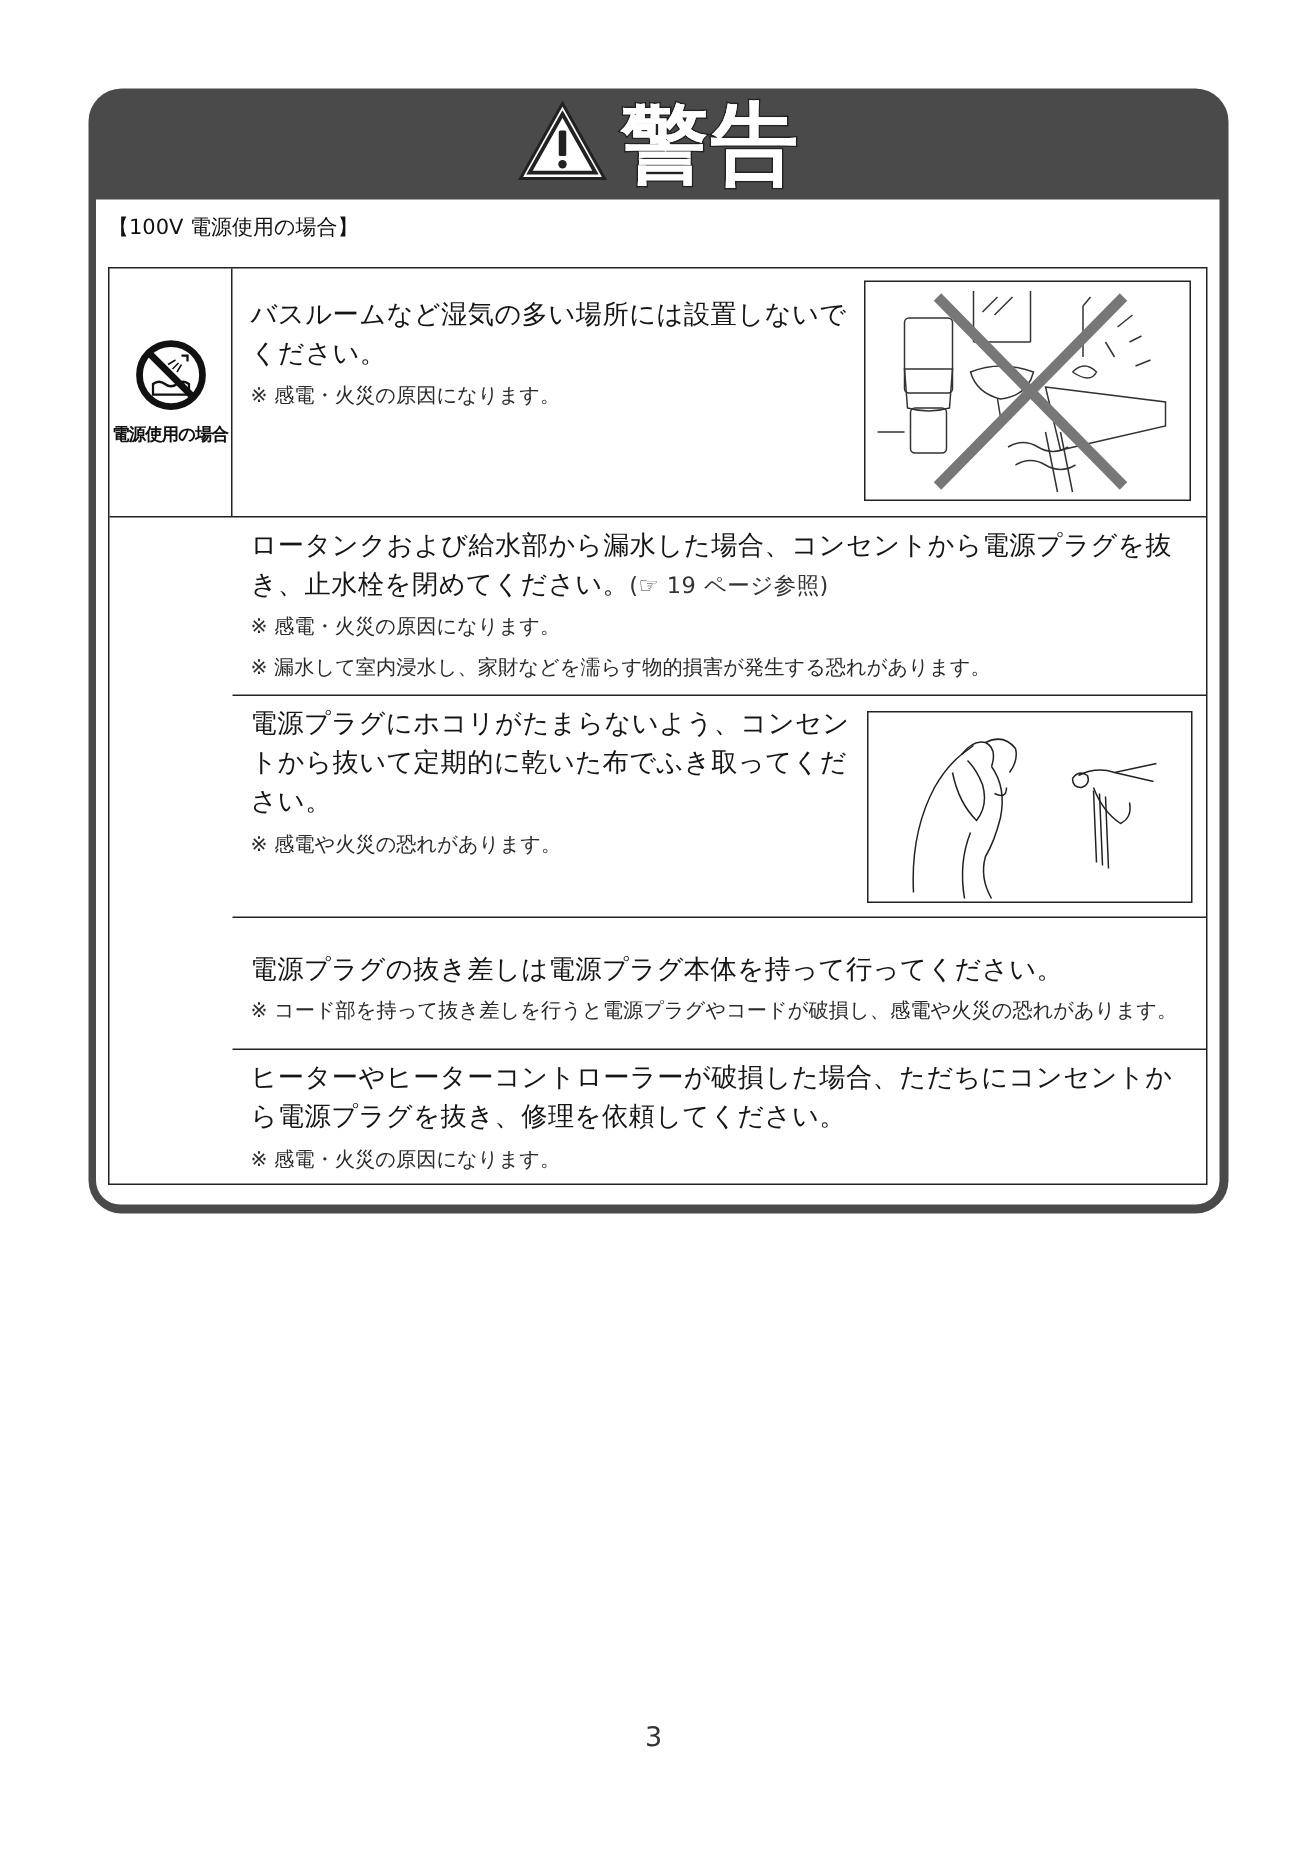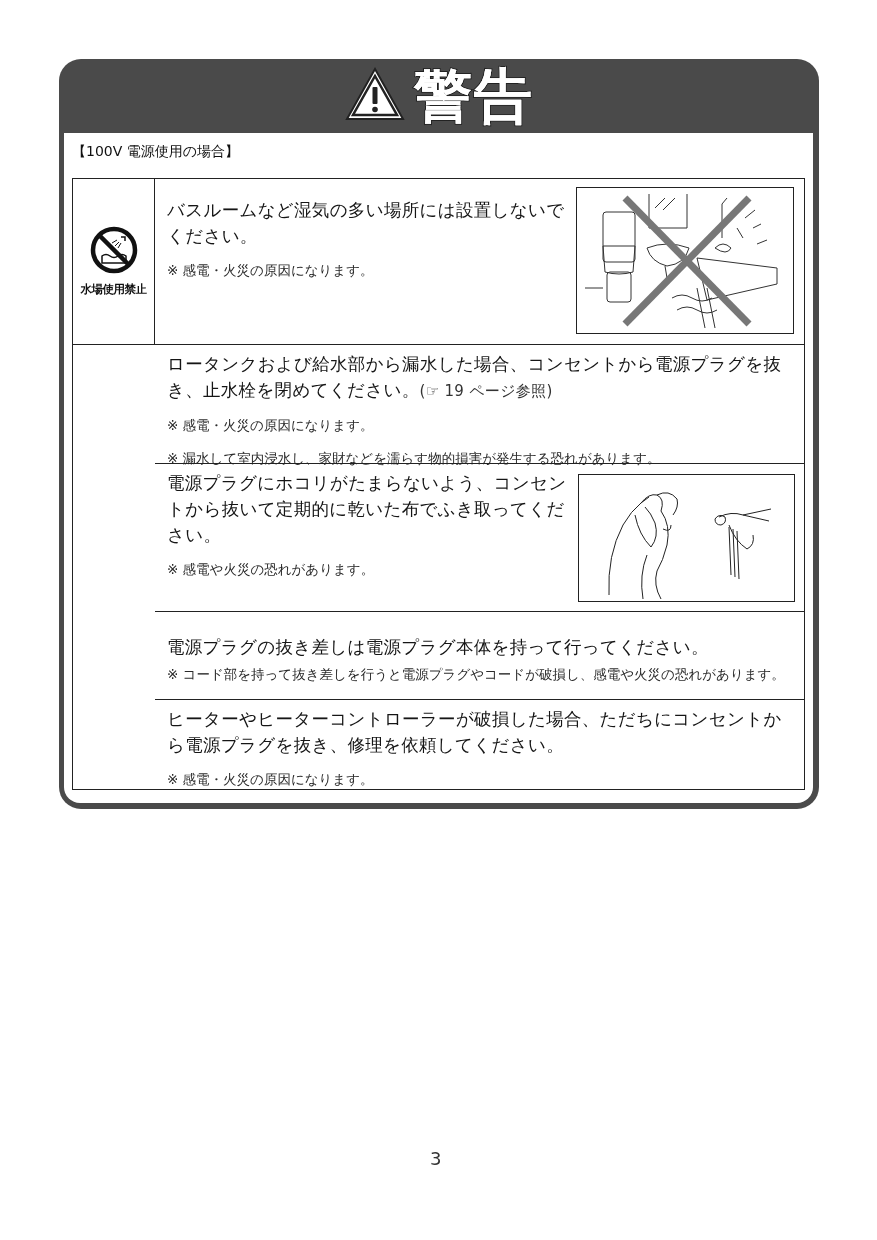--- a/index.html
+++ b/index.html
@@ -40,21 +40,21 @@
     display: flex; flex-direction: column; align-items: center; justify-content: center;
   }
   .cell-body {
     position: absolute; left: 82px; right: 0;
     padding: 6px 10px 0 12px;
   }
   .hline { position: absolute; left: 0; right: 0; height: 0; border-top: 1.5px solid #222; }
   .hline.sub { left: 82px; }
 
   .main-text { font-size: 17.5px; line-height: 26px; color: #151515; letter-spacing: 0.3px; }
-  .note { font-size: 13.5px; line-height: 23px; color: #2a2a2a; margin-top: 10px; }
+  .note { font-size: 13.5px; line-height: 23px; color: #2a2a2a; margin-top: 4px; }
   .note.indent { padding-left: 20px; text-indent: -20px; line-height: 20px; margin-top: 4px; }
   .ref { font-size: 15px; color: #333; }
 
   .icon-label { font-size: 11.5px; margin-top: 4px; color: #111; font-weight: bold; letter-spacing: -0.5px; }
   .icon-label.big { font-size: 14px; }
 
   .illus {
     position: absolute; border: 1.5px solid #222; background: #fff;
   }
   .page-number {
@@ -87,21 +87,21 @@
   <div class="cell-icon" style="top:0; height:165px;">
     <span>
       <svg width="48" height="48" viewBox="0 0 48 48">
         <circle cx="24" cy="24" r="21" fill="#fff" stroke="#111" stroke-width="4.5"></circle>
         <path d="M12 30 q4 -3 8 0 t8 0 t8 0 L36 37 L12 37 Z" fill="none" stroke="#111" stroke-width="1.5"></path>
         <path d="M31 11 l4 0 l0 4" fill="none" stroke="#111" stroke-width="1.5"></path>
         <path d="M29 16 l-4 4 M31 17 l-3 5 M27 14 l-5 3" stroke="#111" stroke-width="1"></path>
         <line x1="9" y1="9" x2="39" y2="39" stroke="#111" stroke-width="4.5"></line>
       </svg>
     </span>
-    <span class="icon-label">水場使用禁止</span>
+    <span class="icon-label">電源使用の場合</span>
   </div>
   <div class="cell-body" style="top:12px; height:165px;">
     <div class="main-text" style="width:400px;">バスルームなど湿気の多い場所には設置しないでください。</div>
     <div class="note">※ 感電・火災の原因になります。</div>
   </div>
   <div class="illus" style="left:503px; top:8px; width:218px; height:147px;">
     <svg width="215" height="144" viewBox="0 0 215 144">
       <g fill="none" stroke="#333" stroke-width="1">
         <rect x="26" y="24" width="32" height="50" rx="3"></rect>
         <path d="M26 58 L58 58 L56 84 Q42 88 28 84 Z"></path>

